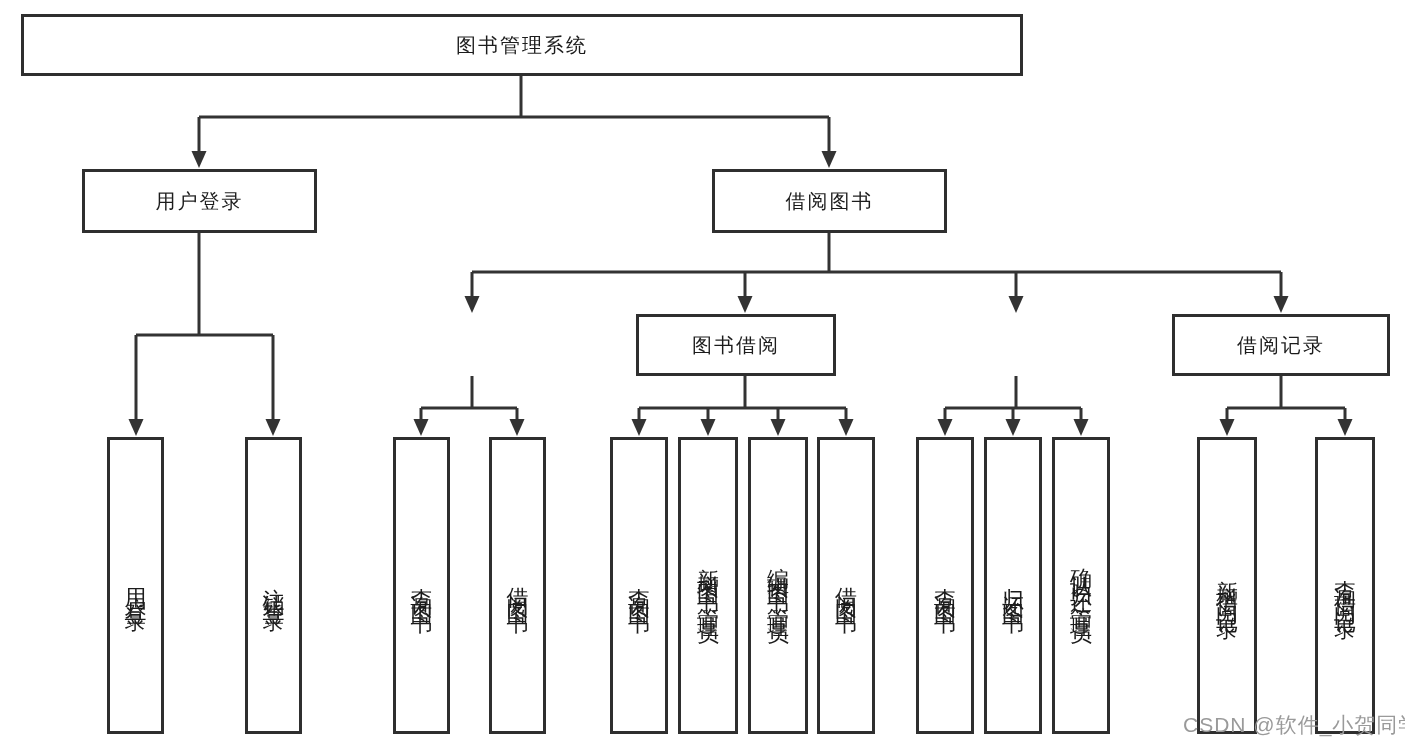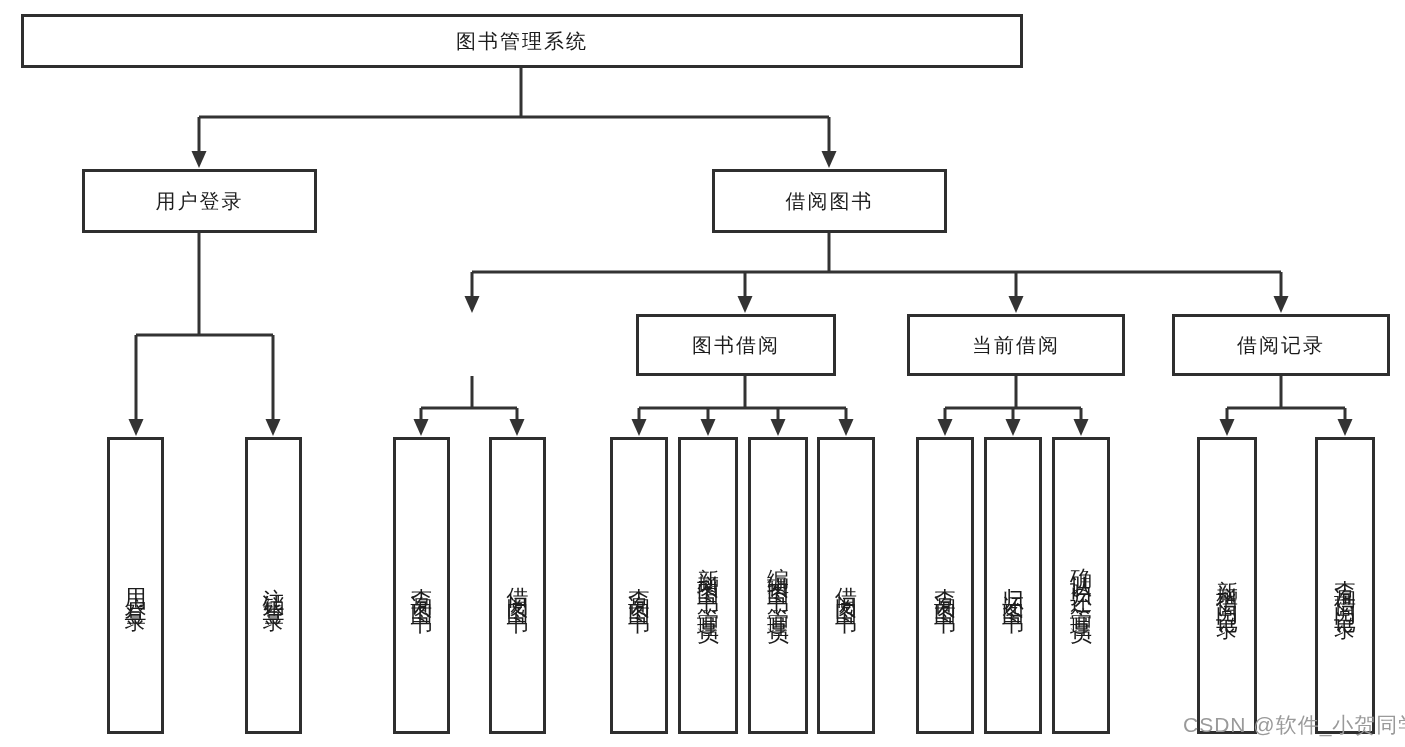--- a/index.html
+++ b/index.html
@@ -121,36 +121,33 @@
     <g>
       <path d="M1281 376 V408"></path>
       <path d="M1227 408 H1345"></path>
       <path d="M1227 408 V420"></path>
         <polygon points="1219.5,419 1234.5,419 1227,436"></polygon>
       <path d="M1345 408 V420"></path>
         <polygon points="1337.5,419 1352.5,419 1345,436"></polygon>
     </g>
   </svg>
 
-  <div class="box h" style="left:21px;top:14px;width:1002px;height:54px">
+  <div class="box h" style="left:21px;top:14px;width:1002px;height:62px">
     <span>图书管理系统</span>
   </div>
 
   <div class="box h" style="left:82px;top:169px;width:235px;height:64px">
     <span>用户登录</span>
   </div>
   <div class="box h" style="left:712px;top:169px;width:235px;height:64px">
     <span>借阅图书</span>
   </div>
 
   <div class="box h" style="left:636px;top:314px;width:200px;height:62px">
     <span>图书借阅</span>
-  </div>
-  <div class="box h" style="left:907px;top:314px;width:218px;height:62px">
-    <span>当前借阅</span>
   </div>
   <div class="box h" style="left:1172px;top:314px;width:218px;height:62px">
     <span>借阅记录</span>
   </div>
 
   <div class="box v" style="left:107px;top:437px;width:57px;height:297px">
     <span>用户登录</span>
   </div>
   <div class="box v" style="left:245px;top:437px;width:57px;height:297px">
     <span>注销登录</span>

